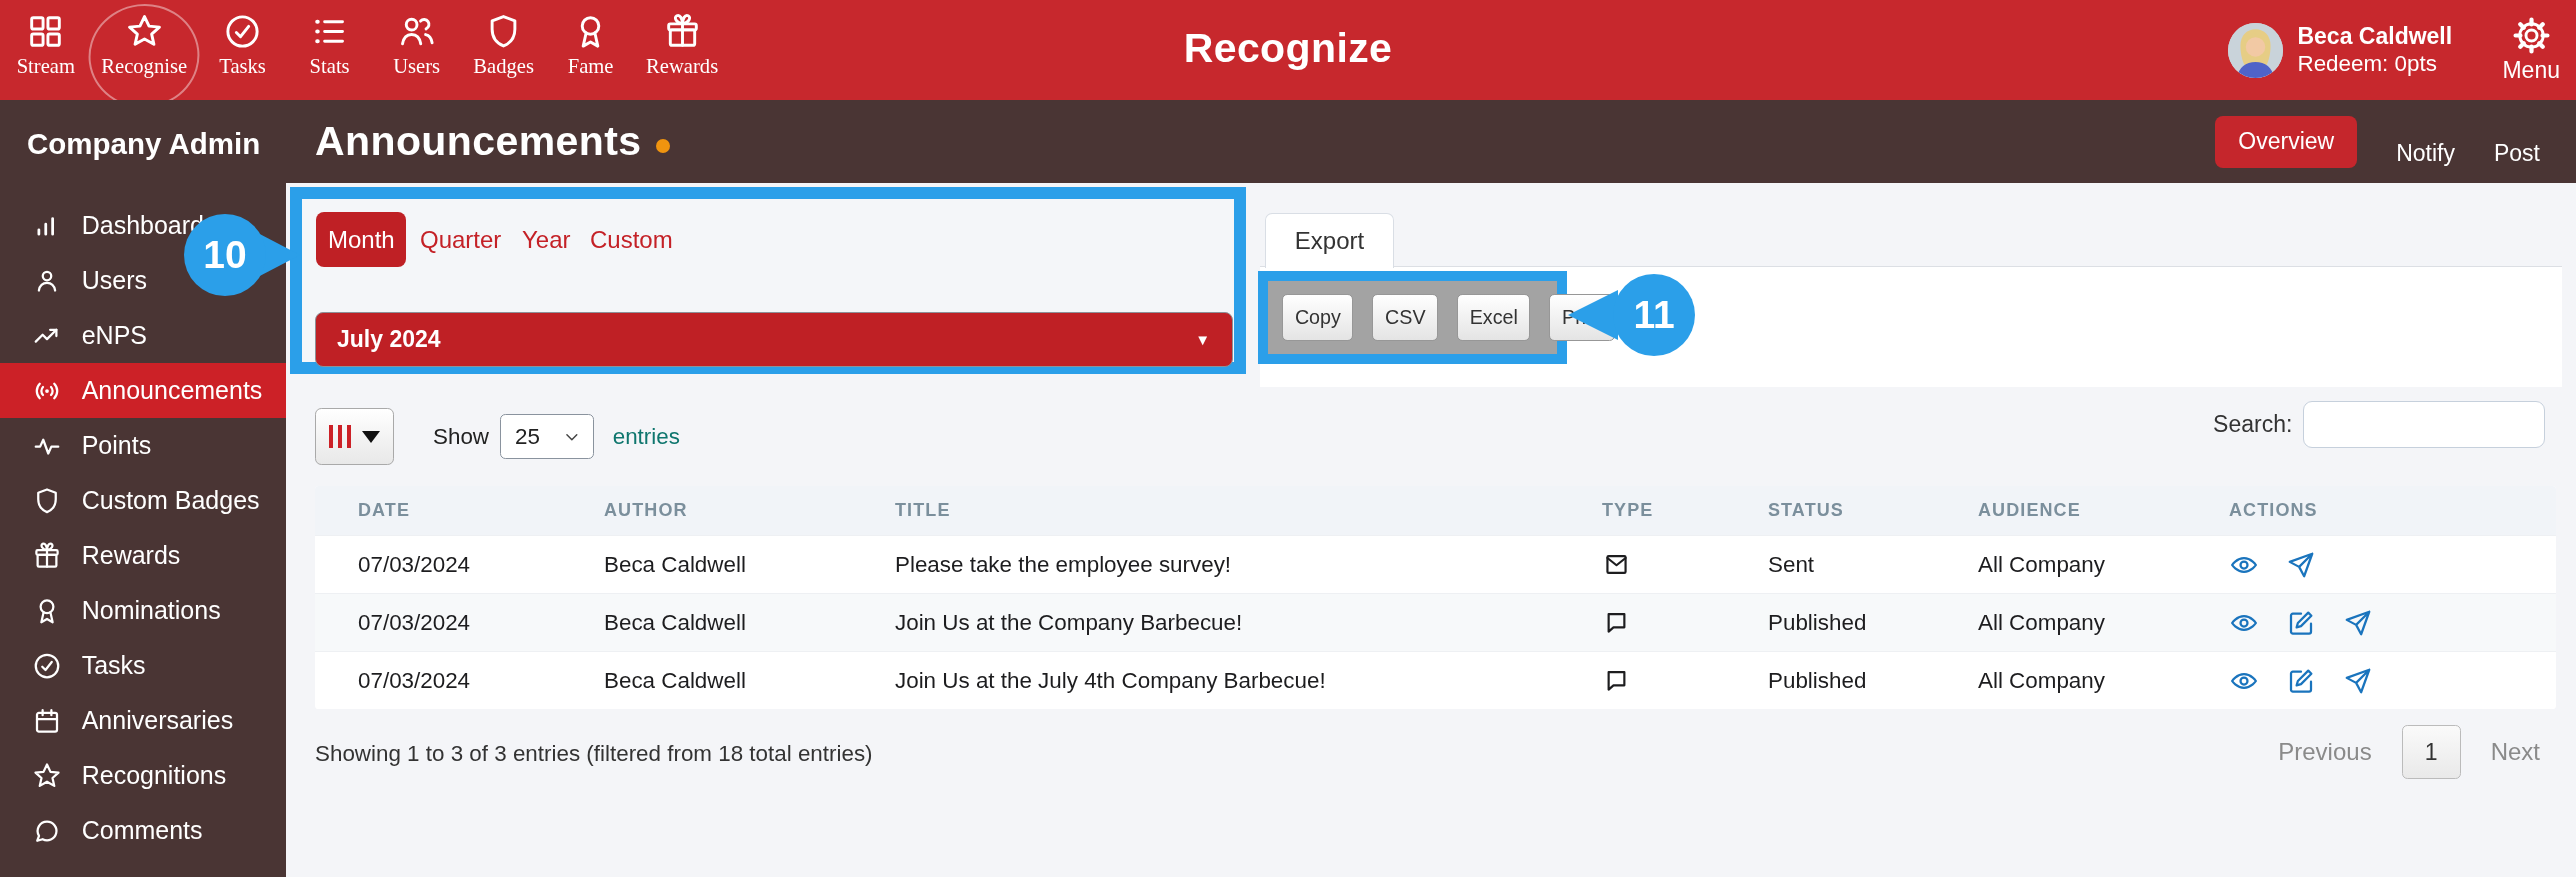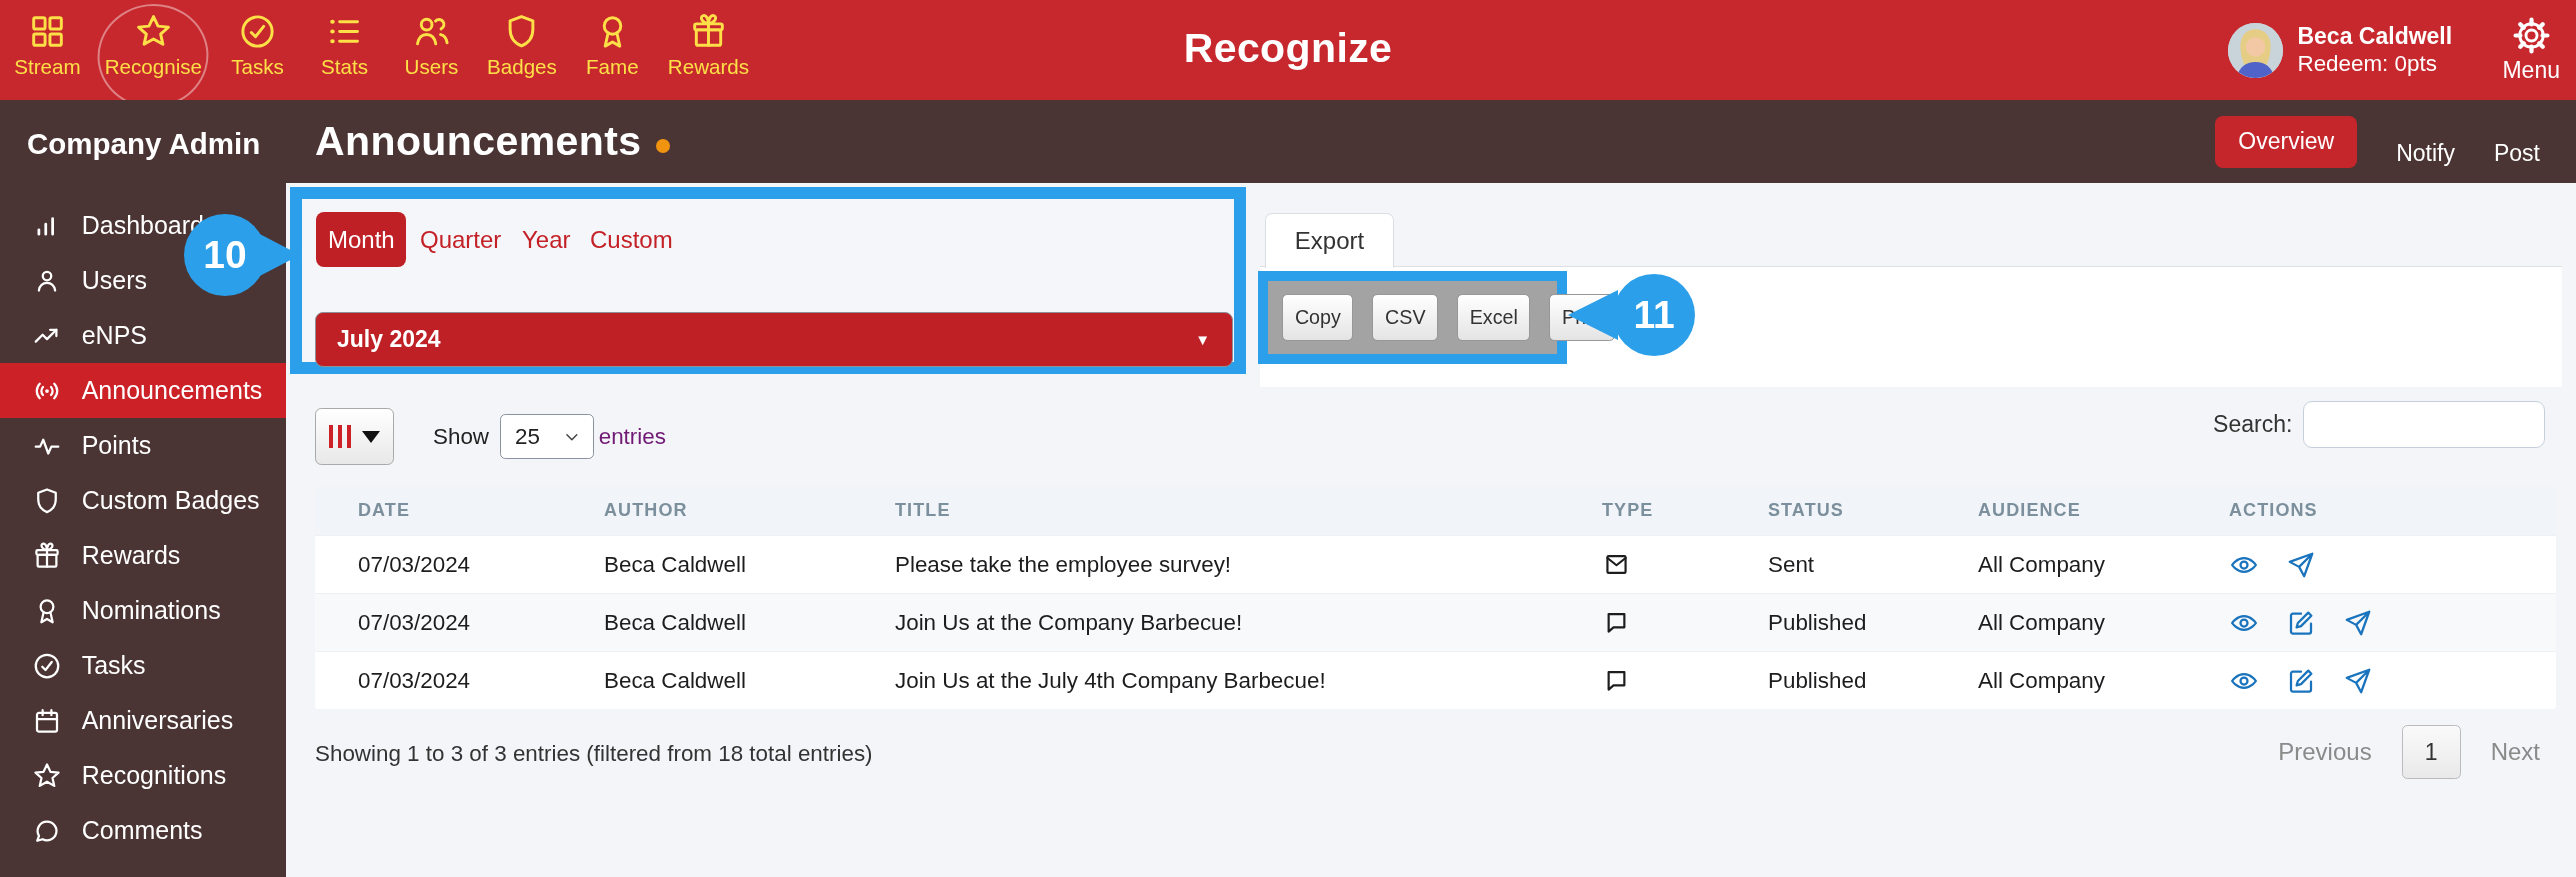--- a/index.html
+++ b/index.html
@@ -4,21 +4,21 @@
 <style>
   html,body{margin:0;padding:0;background:#e9ebee;}
   #app{position:relative;width:2576px;height:877px;background:#f4f5f8;overflow:hidden;
        font-family:"Liberation Sans",sans-serif;color:#222;}
   svg{display:block;}
   .ic{stroke:currentColor;fill:none;stroke-width:1.8;stroke-linecap:round;stroke-linejoin:round;}
 
   
   .topbar{position:absolute;left:0;top:0;width:2576px;height:100px;background:#c7282d;}
   .topnav{position:absolute;left:14.3px;top:0;height:100px;display:flex;align-items:flex-start;gap:24px;padding-top:11.6px;}
-  .nav-item{display:flex;flex-direction:column;align-items:center;gap:4.5px;color:#fde047;font-size:20.6px;cursor:pointer;min-width:63px;}
+  .nav-item{display:flex;flex-direction:column;align-items:center;gap:4.5px;color:#ffffff;font-size:20.6px;cursor:pointer;min-width:63px;font-family:Liberation Serif, serif;}
   .nav-item svg{width:39px;height:39px;}
   .nav-item.recognise{position:relative;}
   .nav-item.recognise .sketch{position:absolute;left:50%;top:-7.2px;transform:translateX(-50%) rotate(-7deg);
       width:107px;height:100px;border:2.7px solid rgba(255,255,255,.42);border-radius:50%;pointer-events:none;}
   .logo{position:absolute;left:50%;top:25px;transform:translateX(-50%);color:#fff;font-size:41px;font-weight:bold;letter-spacing:0.4px;}
   .user-area{position:absolute;right:16px;top:0;height:100px;display:flex;align-items:center;gap:14.3px;color:#fff;}
   .avatar{width:55px;height:55px;border-radius:50%;overflow:hidden;background:#cdd6de;flex:0 0 auto;}
   .user-txt{line-height:1.25;}
   .user-name{font-weight:bold;font-size:23px;}
   .user-redeem{font-size:22.4px;}
@@ -78,21 +78,21 @@
   .controls-row{position:absolute;left:315px;top:407px;height:59px;display:flex;align-items:center;}
   .cols-btn{width:77px;height:55px;background:linear-gradient(#ffffff,#e8e8e8);border:0.9px solid #a9a9a9;border-radius:6.3px;
       display:flex;align-items:center;justify-content:center;gap:10.7px;cursor:pointer;}
   .cols-bars{display:flex;gap:4.5px;}
   .cols-bars i{display:block;width:4.5px;height:23px;background:#cc2127;}
   .cols-caret{width:0;height:0;border-left:9px solid transparent;border-right:9px solid transparent;border-top:12.5px solid #111;}
   .show-label{margin-left:39px;font-size:22.4px;color:#222;}
   .page-size{margin-left:10.7px;width:94px;height:45px;box-sizing:border-box;border:0.9px solid #8a939e;border-radius:5.4px;
       background:#fff;display:flex;align-items:center;padding:0 10.7px 0 14.3px;font-size:22.4px;cursor:pointer;}
   .page-size svg{width:19.7px;height:19.7px;margin-left:auto;color:#444;}
-  .entries-label{margin-left:5px;font-size:22.4px;color:#701a75;}
+  .entries-label{margin-left:19px;font-size:22.4px;color:#0f766e;}
   .search-wrap{position:absolute;right:31px;top:401px;display:flex;align-items:center;gap:10.7px;margin-left:29px;}
   .search-label{font-size:23px;color:#333;}
   .search-input{width:242px;height:47px;box-sizing:border-box;border:0.9px solid #c6d0dc;border-radius:9px;
       background:#fff;font-size:21.5px;font-family:inherit;padding:0 12.5px;outline:none;}
 
   
   .table-card{position:absolute;left:315px;top:486px;width:2241px;background:#fff;border-radius:3.6px;overflow:hidden;}
   table.grid{width:100%;border-collapse:collapse;table-layout:fixed;}
   table.grid th{background:#f1f4f8;color:#7b8f9c;font-size:18px;letter-spacing:1.1px;text-transform:uppercase;
       font-weight:bold;text-align:left;height:49px;padding:0 0 0 43px;}

